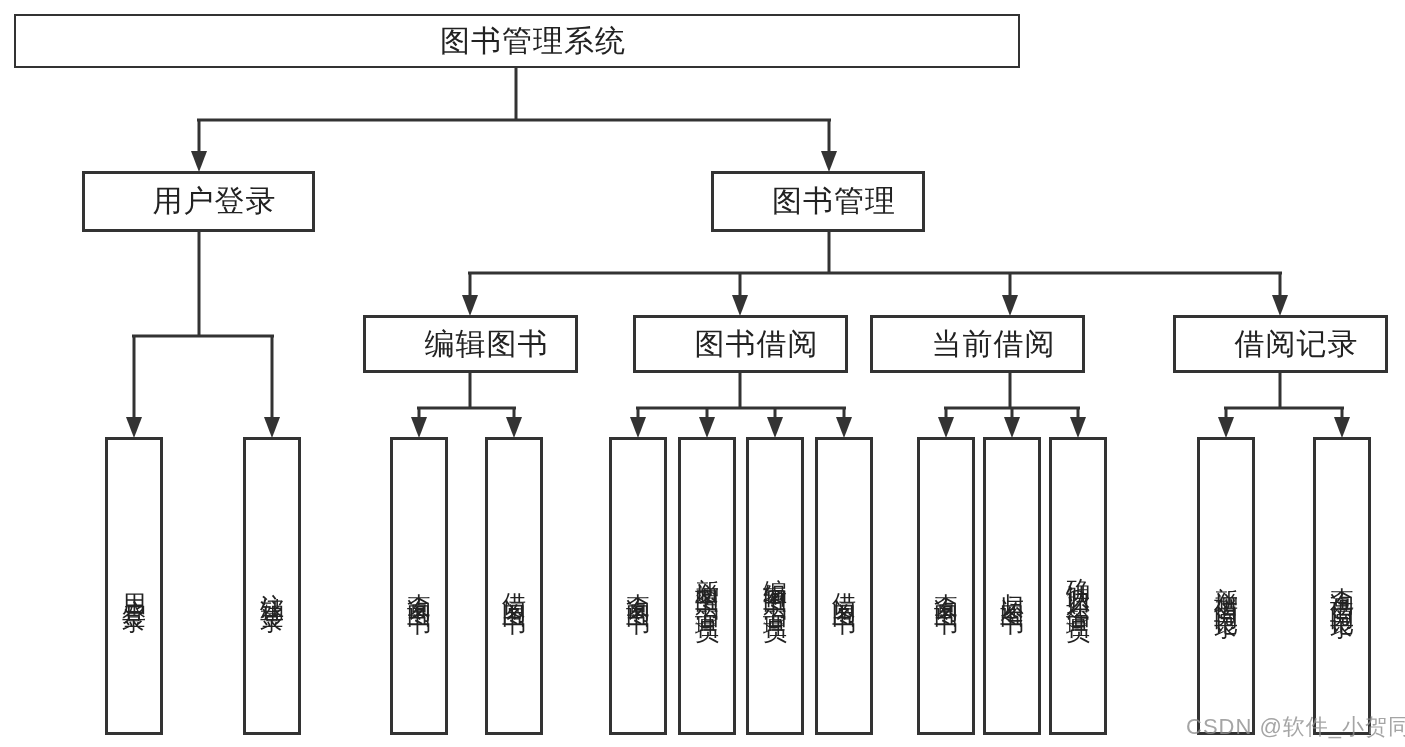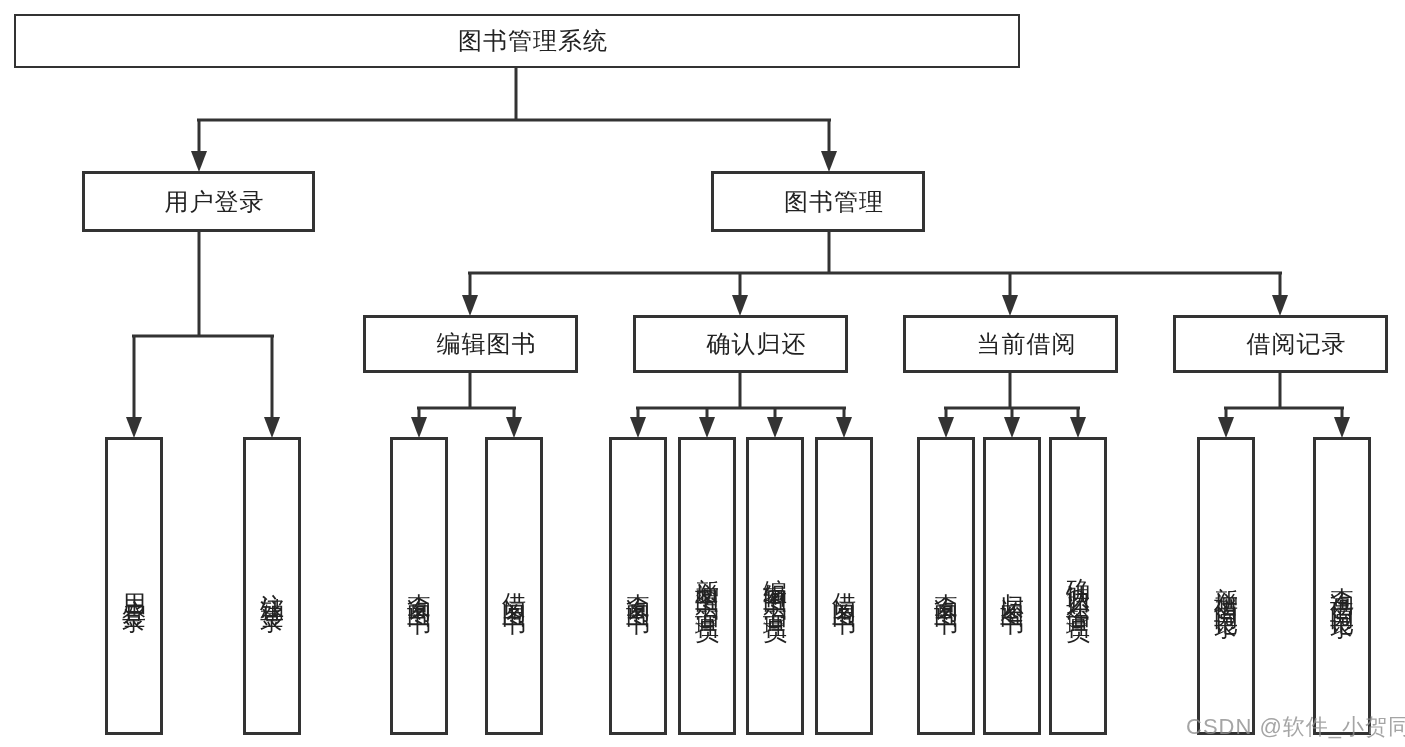--- a/index.html
+++ b/index.html
@@ -24,39 +24,39 @@
   }
   .node {
     position: absolute;
     box-sizing: border-box;
     background: #ffffff;
     border: 3px solid #333333;
     color: #222222;
     display: flex;
     align-items: center;
     justify-content: center;
-    font-size: 24px;
+    font-size: 30px;
     font-weight: 500;
     letter-spacing: 1px;
     z-index: 2;
     text-align: center;
     padding-left: 32px;
   }
   .node.root {
     left: 14px; top: 14px;
     width: 1006px; height: 54px;
     border-width: 2px;
   }
   .node.lvl2 { top: 171px; height: 61px; }
   .node.lvl2.n-user  { left: 82px;  width: 233px; }
   .node.lvl2.n-book  { left: 711px; width: 214px; }
   .node.lvl3 { top: 315px; height: 58px; width: 215px; }
   .node.lvl3.n-rec { left: 363px; }
   .node.lvl3.n-bor { left: 633px; }
-  .node.lvl3.n-cur { left: 903px; }
+  .node.lvl3.n-cur { left: 870px; }
   .node.lvl3.n-log { left: 1173px; }
   .node.leaf {
     top: 437px;
     width: 58px;
     height: 298px;
     writing-mode: vertical-rl;
     text-orientation: mixed;
     letter-spacing: 6px;
     font-size: 24px;
     line-height: 1;
@@ -155,21 +155,21 @@
     <line x1="1342" y1="408" x2="1342" y2="419"></line>
     <polygon points="1334,417 1350,417 1342,438"></polygon>
   </svg>
 
   <div class="node root">图书管理系统</div>
 
   <div class="node lvl2 n-user">用户登录</div>
   <div class="node lvl2 n-book">图书管理</div>
 
   <div class="node lvl3 n-rec">编辑图书</div>
-  <div class="node lvl3 n-bor">确认归还</div>
+  <div class="node lvl3 n-bor">图书借阅</div>
   <div class="node lvl3 n-cur">当前借阅</div>
   <div class="node lvl3 n-log">借阅记录</div>
 
   <div class="node leaf x1">用户登录</div>
   <div class="node leaf x2">注销登录</div>
 
   <div class="node leaf x3">查询图书</div>
   <div class="node leaf x4">借阅图书</div>
 
   <div class="node leaf x5">查询图书</div>

